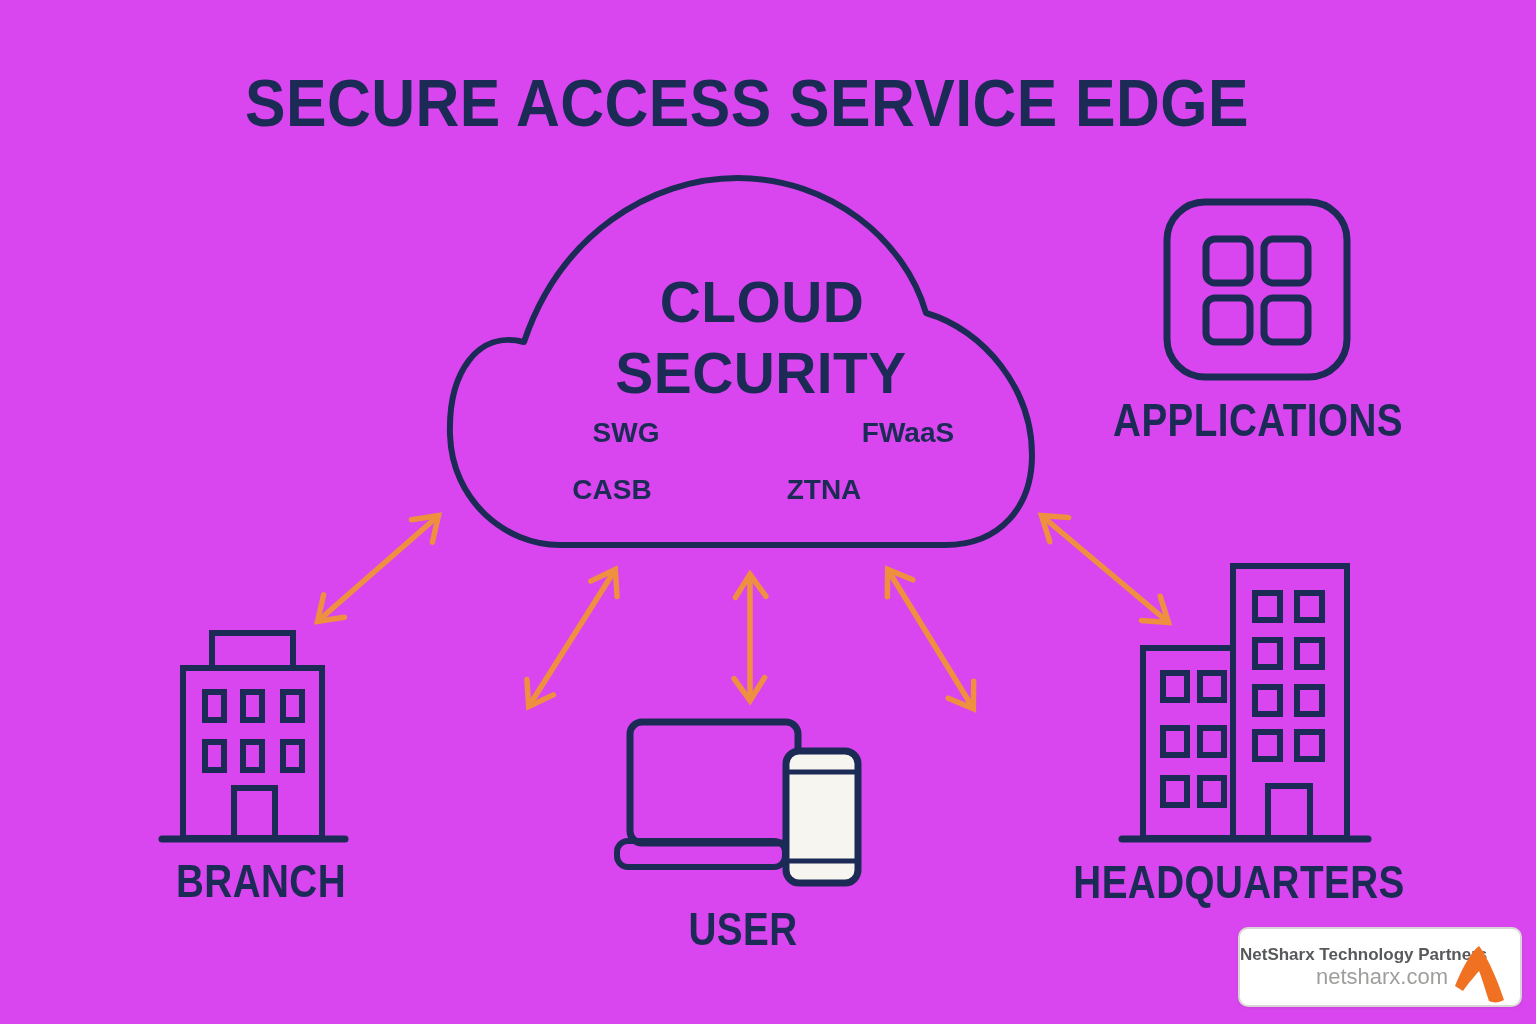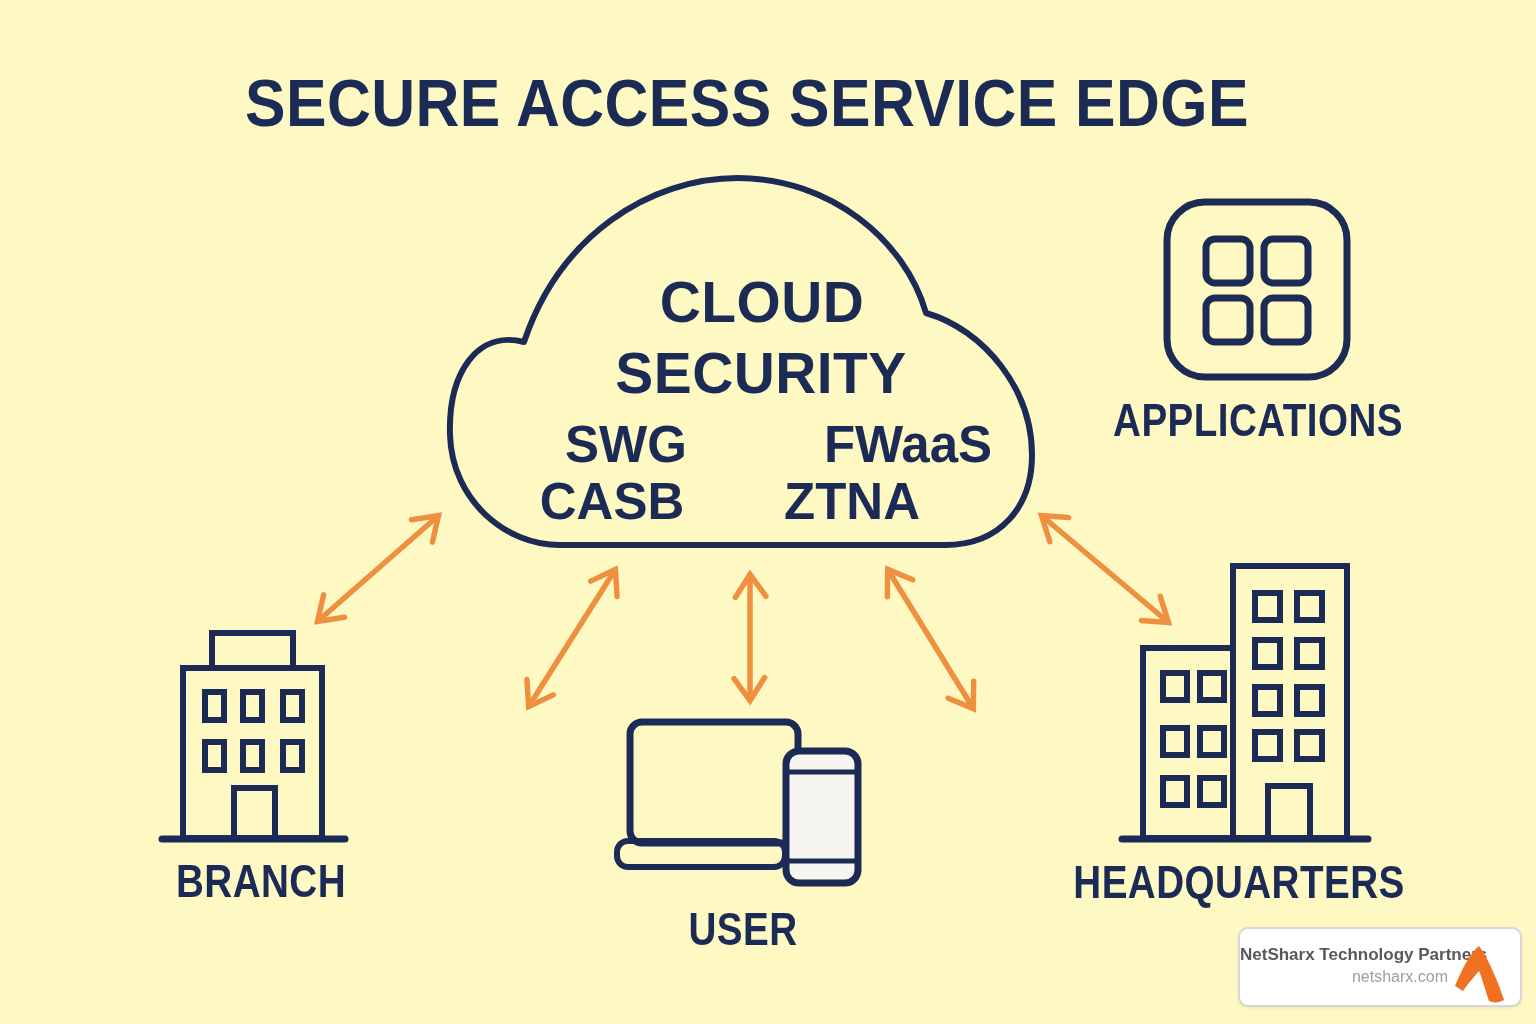--- a/index.html
+++ b/index.html
@@ -1,38 +1,38 @@
 <!DOCTYPE html>
 <html><head>
 <meta charset="utf-8">
 <style>
   html, body { margin: 0; padding: 0; }
   .stage {
     position: relative;
     width: 1536px;
     height: 1024px;
-    background: #fef9c3;
+    background: #d946ef;
     overflow: hidden;
     font-family: "Liberation Sans", sans-serif;
   }
   .lineart {
     position: absolute;
     left: 0; top: 0;
   }
   .t {
     position: absolute;
     font-weight: 700;
     color: #1c2b55;
     white-space: nowrap;
     line-height: 1;
     transform: translateX(-50%) scaleX(var(--sx, 1));
   }
   .title      { font-size: 66px; --sx: 0.92; letter-spacing: 0.5px; }
   .cloudline  { font-size: 58px; --sx: 0.98; letter-spacing: 0.5px; }
-  .svc        { font-size: 51px; --sx: 1; }
+  .svc        { font-size: 28px; --sx: 1; }
   .nodelabel  { font-size: 46px; --sx: 0.84; letter-spacing: 0.5px; }
   .footer-card {
     position: absolute;
     left: 1238px; top: 927px;
     width: 284px; height: 80px;
     background: #ffffff;
     border: 2px solid #d8d7d3;
     border-radius: 10px;
     box-shadow: 0 1px 3px rgba(0,0,0,0.08);
     box-sizing: border-box;
@@ -44,21 +44,21 @@
     text-align: right;
   }
   .footer-company {
     font-size: 17px;
     font-weight: 700;
     color: #58595b;
     line-height: 21px;
     white-space: nowrap;
   }
   .footer-site {
-    font-size: 16px;
+    font-size: 22px;
     font-weight: 400;
     color: #9e9e9c;
     line-height: 23px;
     white-space: nowrap;
   }
   .footer-logo {
     position: absolute;
     left: 212px; top: 14px;
   }
 </style>
@@ -138,21 +138,21 @@
   </svg>
 
   <div class="t title" style="left:747px; top:70px;">SECURE ACCESS SERVICE EDGE</div>
 
   <div class="t cloudline" style="left:762px; top:273px;">CLOUD</div>
   <div class="t cloudline" style="left:761px; top:344px;">SECURITY</div>
 
   <div class="t svc" style="left:626px; top:419px;">SWG</div>
   <div class="t svc" style="left:873px; top:419px;margin-left:35px;">FWaaS</div>
   <div class="t svc" style="left:612px; top:476px;">CASB</div>
-  <div class="t svc" style="left:852px; top:476px;">ZTNA</div>
+  <div class="t svc" style="left:824px; top:476px;">ZTNA</div>
 
   <div class="t nodelabel" style="left:1258px; top:397px;">APPLICATIONS</div>
   <div class="t nodelabel" style="left:261px; top:858px;">BRANCH</div>
   <div class="t nodelabel" style="left:743px; top:906px;">USER</div>
   <div class="t nodelabel" style="left:1239px; top:859px;">HEADQUARTERS</div>
 
   <div class="footer-card">
     <div class="footer-text">
       <div class="footer-company">NetSharx Technology Partners</div>
       <div class="footer-site">netsharx.com</div>

